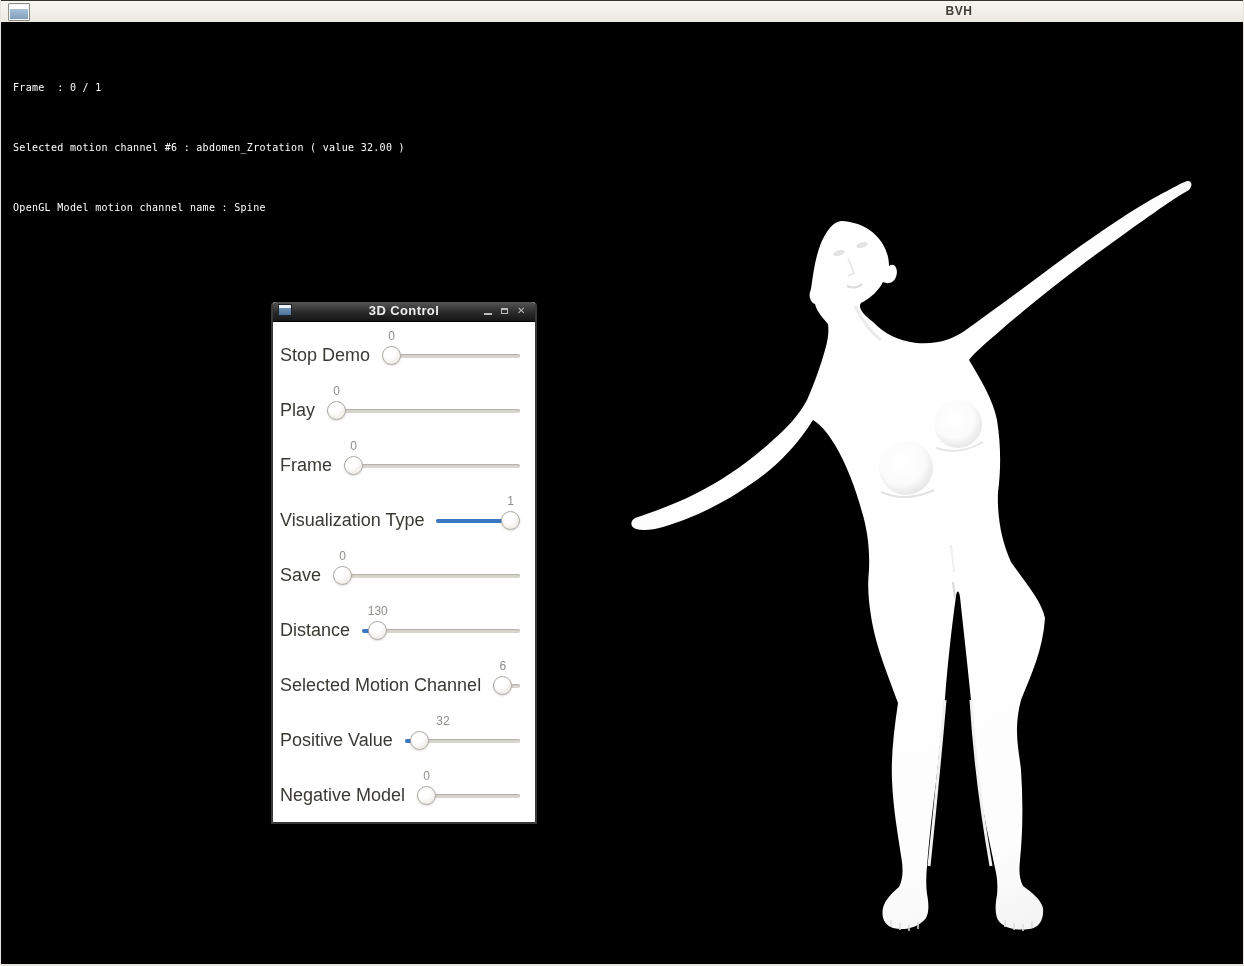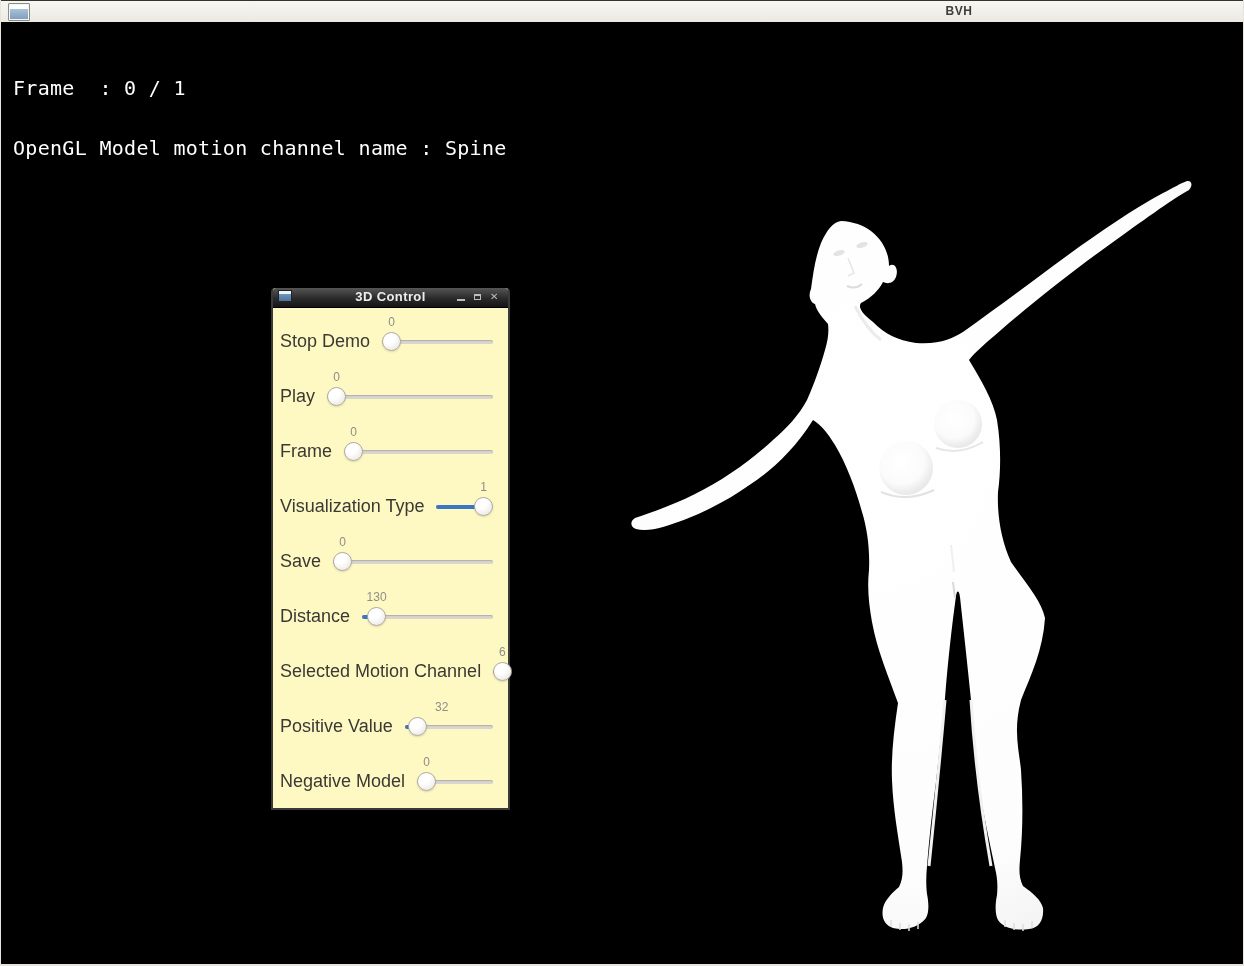--- a/index.html
+++ b/index.html
@@ -23,29 +23,29 @@
     box-shadow:inset 0 0 0 1px #f2f5f8;border-radius:1px;
   }
   #app-title{
     position:absolute;left:958px;top:3px;transform:translateX(-50%);
     font-size:12px;font-weight:bold;color:#3f3f38;letter-spacing:.5px;
   }
   
   #viewport{position:absolute;left:0;top:22px;right:0;bottom:0;background:#000;}
   #overlay{
     position:absolute;left:12px;top:16px;color:#fff;
-    font-family:"DejaVu Sans Mono",monospace;font-size:20px;line-height:20px;
+    font-family:"DejaVu Sans Mono",monospace;font-size:10px;line-height:20px;
     white-space:pre;letter-spacing:.3px;
   }
   #model-svg{position:absolute;left:0;top:0;}
   
   #ctrl{
-    position:absolute;left:270px;top:266px;width:239px;height:522px;
+    position:absolute;left:270px;top:280px;width:266px;height:522px;
     box-sizing:border-box;border:2px solid #3a3a3a;border-top:none;
-    background:#fef9c3;border-radius:4px 4px 0 0;
+    background:#ffffff;border-radius:4px 4px 0 0;
   }
   #ctrl-titlebar{
     position:relative;height:19px;border-radius:3px 3px 0 0;
     background:linear-gradient(#565656,#2a2a2a 55%,#161616);
     border-bottom:1px solid #000;
   }
   #ctrl-icon{
     position:absolute;left:5px;top:2px;width:14px;height:12px;
     border:1px solid #1c242c;background:linear-gradient(#eef3f8 0 35%, #6f93b7 35%, #4e7298);
     box-sizing:border-box;
@@ -185,20 +185,21 @@
 
       <path d="M 890,920 l 0,7 M 899,923 l 0,7 M 908,924 l 0,7 M 917,922 l 0,7" stroke="#dddddd" stroke-width="1.5"></path>
       <path d="M 1004,920 l 0,7 M 1013,923 l 0,7 M 1022,924 l 0,7 M 1031,921 l 0,7" stroke="#dddddd" stroke-width="1.5"></path>
 
       <path d="M 970,700 Q 975,780 990,866" stroke="#f1f1f1" stroke-width="3" fill="none"></path>
       <path d="M 944,700 Q 937,780 928,866" stroke="#f1f1f1" stroke-width="3" fill="none"></path>
     </svg>
 
     <div id="overlay">
       <div>Frame  : 0 / 1</div>
+      <div>Selected motion channel #6 : abdomen_Zrotation ( value 32.00 )</div>
       <div>OpenGL Model motion channel name : Spine</div>
     </div>
 
     <div id="ctrl">
       <div id="ctrl-titlebar">
         <div id="ctrl-icon"></div>
         <div id="ctrl-title">3D Control</div>
         <div class="winbtn" id="btn-min">
             <div class="min"></div>
           </div>

